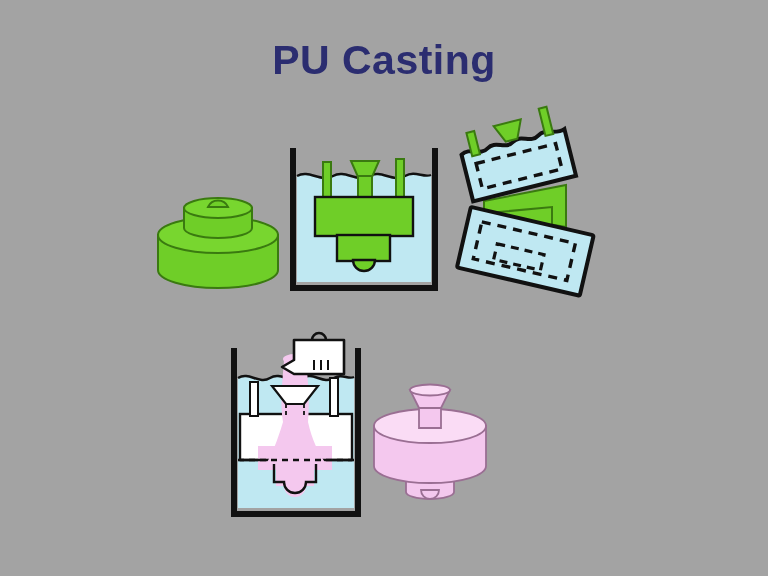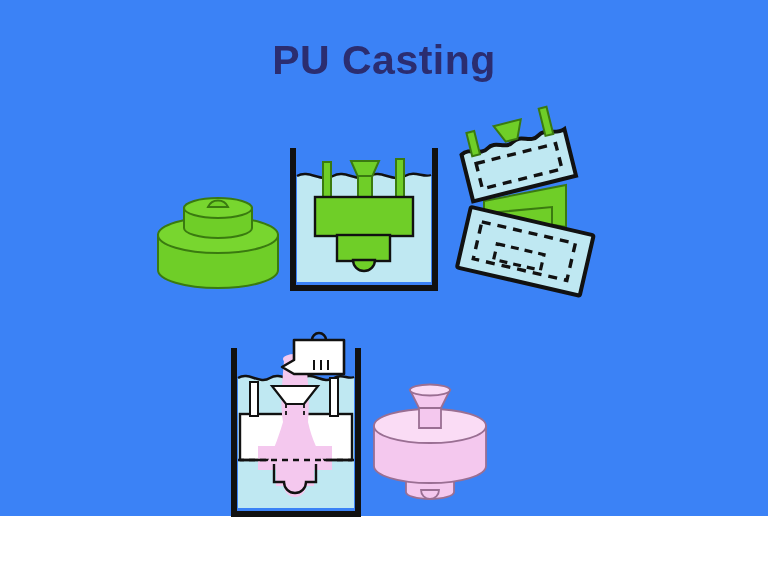--- a/index.html
+++ b/index.html
@@ -9,22 +9,22 @@
   }
   body {
     width: 768px;
     height: 576px;
     overflow: hidden;
     font-family: "Liberation Sans", sans-serif;
   }
   #canvas {
     position: relative;
     width: 768px;
-    height: 516px;
-    background: #3b82f6;
+    height: 576px;
+    background: #a3a3a3;
   }
   #page-title {
     position: absolute;
     left: 0;
     top: 38px;
     width: 768px;
     text-align: center;
     font-family: "Liberation Sans", sans-serif;
     font-weight: bold;
     font-size: 41px;

